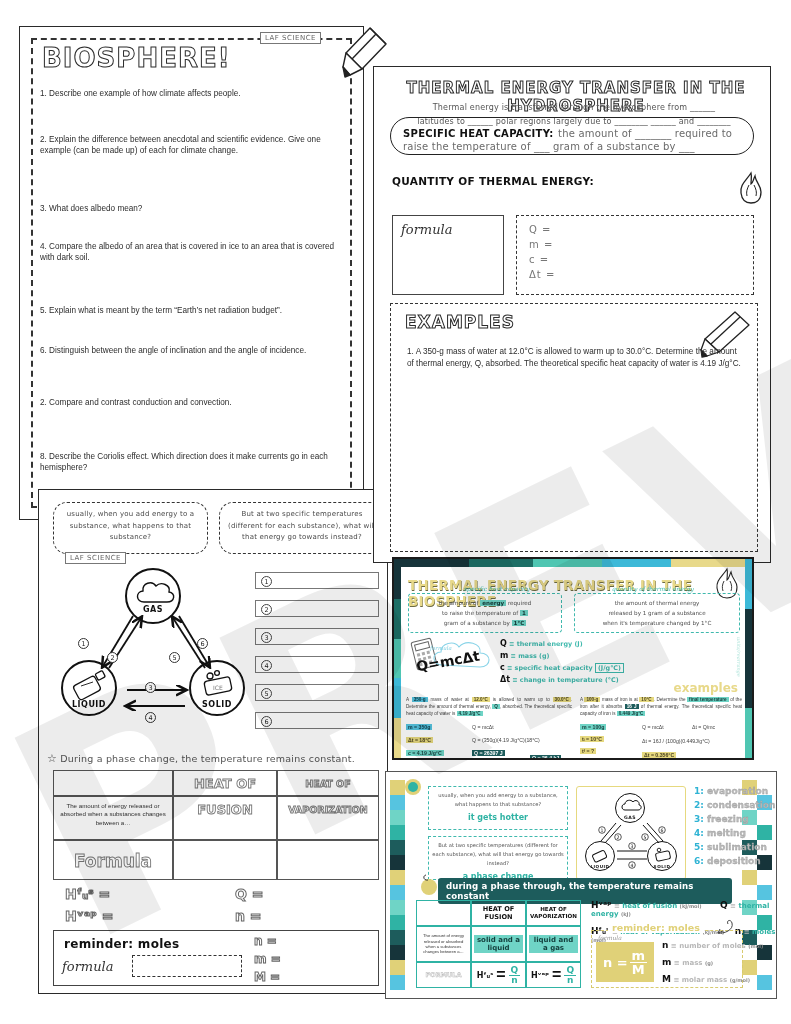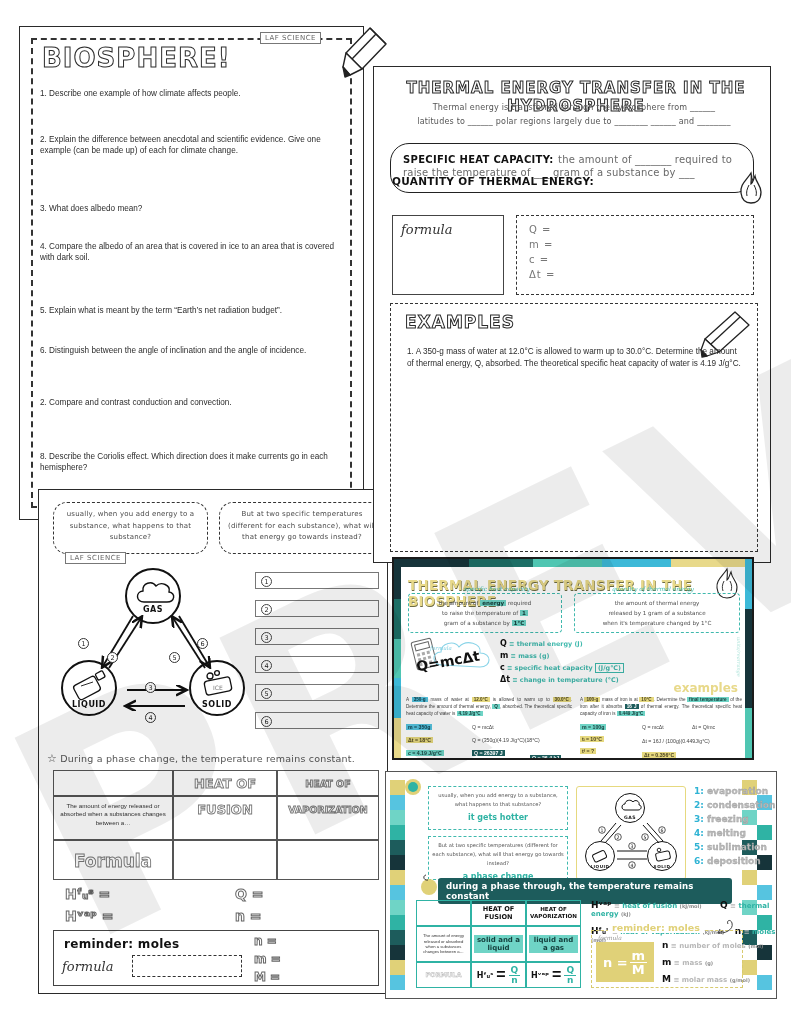--- a/index.html
+++ b/index.html
@@ -80,21 +80,21 @@
   .h-intro {
     position:absolute; left:22px; top:34px; right:18px;
     font-family:"DejaVu Sans", sans-serif;
     font-size:8px;
     color:#555;
     line-height:1.7;
     text-align:center;
     letter-spacing:0.2px;
   }
   .shc-box {
-    position:absolute; left:16px; top:76px; right:16px; height:50px;
+    position:absolute; left:16px; top:50px; right:16px; height:38px;
     border:1.6px solid #222;
     border-radius:19px;
     padding:5px 12px;
   }
   .shc-label {
     font-family:"DejaVu Sans", sans-serif;
     font-weight:bold; font-size:10px; color:#111;
     letter-spacing:0.3px;
   }
   .shc-text {

